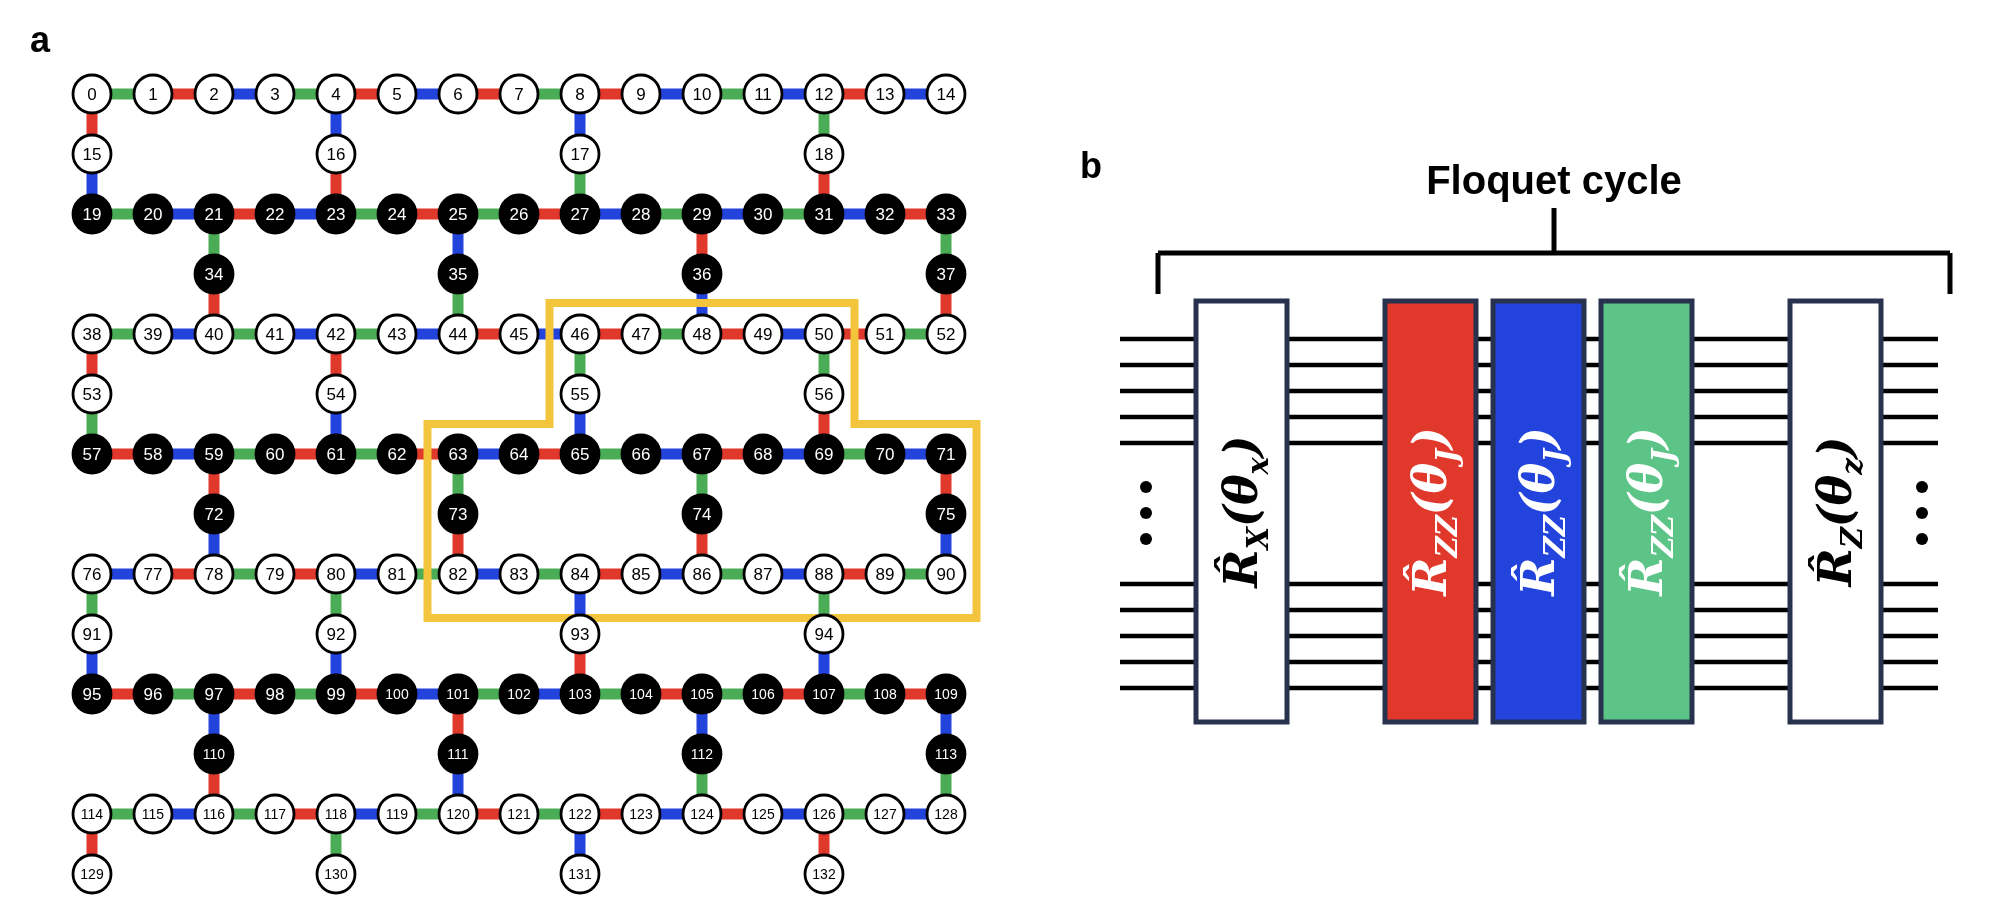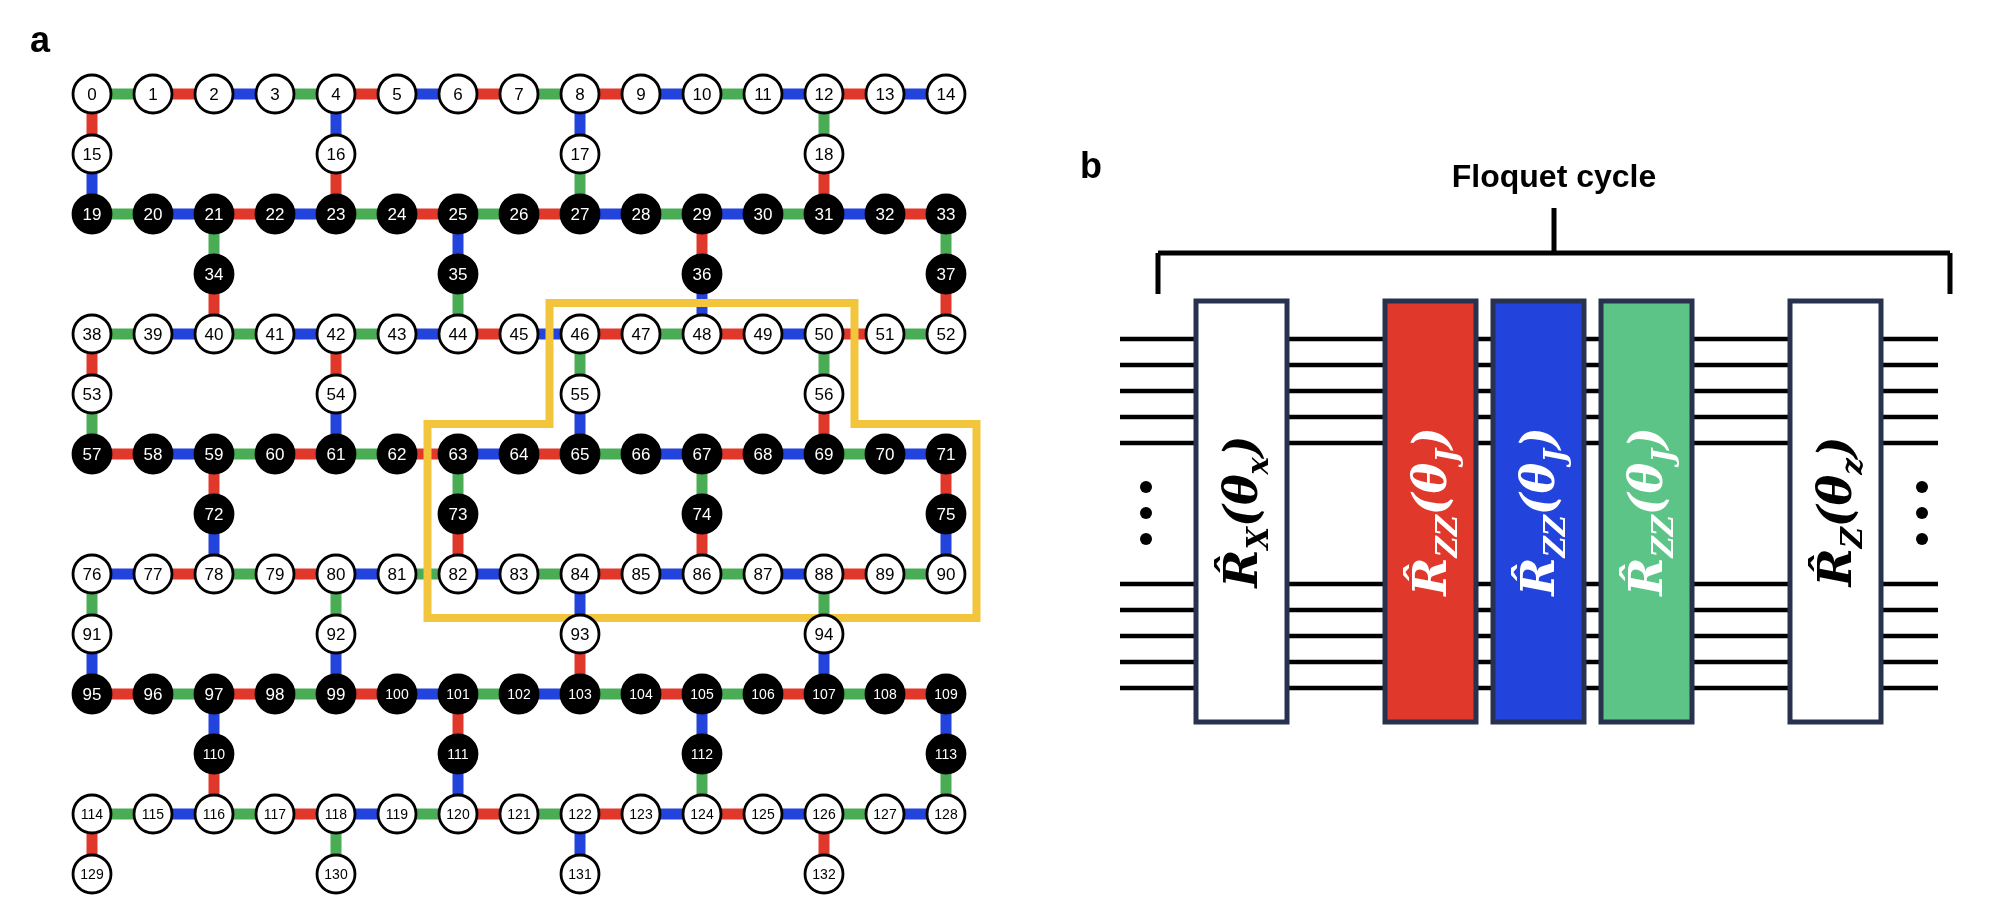--- a/index.html
+++ b/index.html
@@ -3,21 +3,21 @@
 <meta charset="utf-8">
 <style>
   html,body{margin:0;padding:0;background:#ffffff;}
   .figure{position:relative;width:2012px;height:908px;background:#ffffff;overflow:hidden;
           font-family:"Liberation Sans",sans-serif;}
   .figure svg{position:absolute;left:0;top:0;}
   .panel-label{position:absolute;font-weight:bold;font-size:36px;color:#000;line-height:1;}
   #label-a{left:30px;top:22px;}
   #label-b{left:1080px;top:148px;}
   .fig-title{position:absolute;left:1554px;top:158px;transform:translateX(-50%);
-             font-weight:bold;font-size:32px;color:#000;white-space:nowrap;}
+             font-weight:bold;font-size:40px;color:#000;white-space:nowrap;}
 </style>
 </head>
 <body>
 
 <div class="figure">
   <svg id="fig" width="2012" height="908" viewBox="0 0 2012 908">
       <g>
         <line x1="92" y1="94" x2="153" y2="94" stroke="#4aad55" stroke-width="11"></line>
         <line x1="153" y1="94" x2="214" y2="94" stroke="#e0382b" stroke-width="11"></line>
         <line x1="214" y1="94" x2="275" y2="94" stroke="#2343dd" stroke-width="11"></line>

